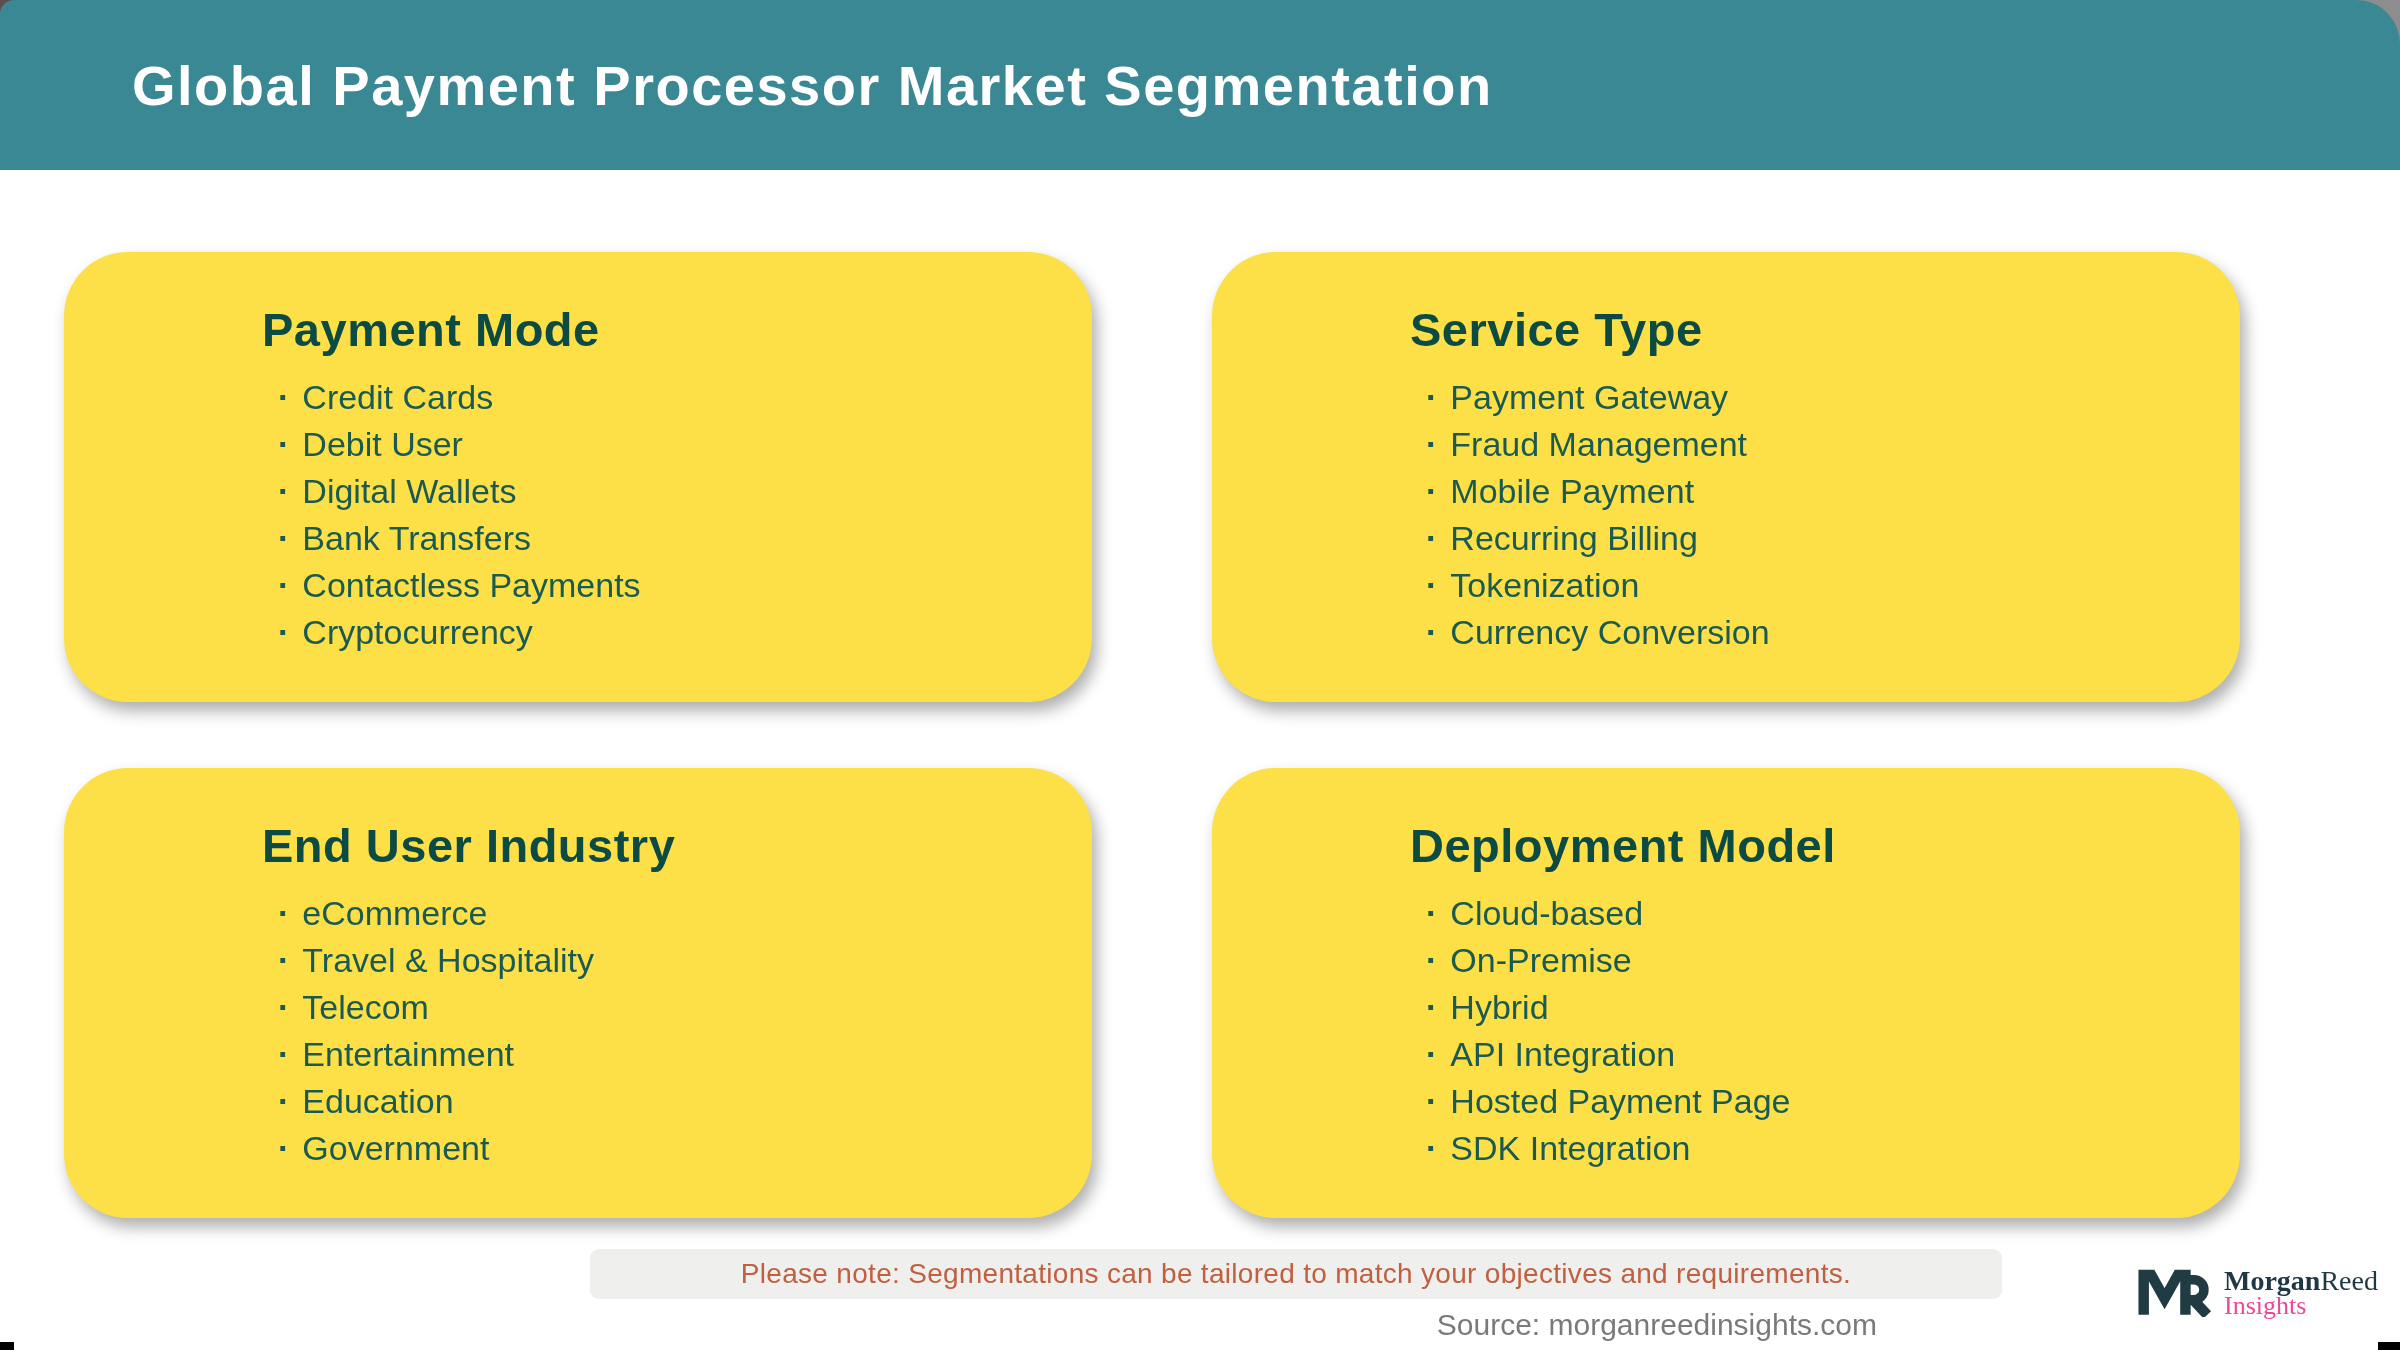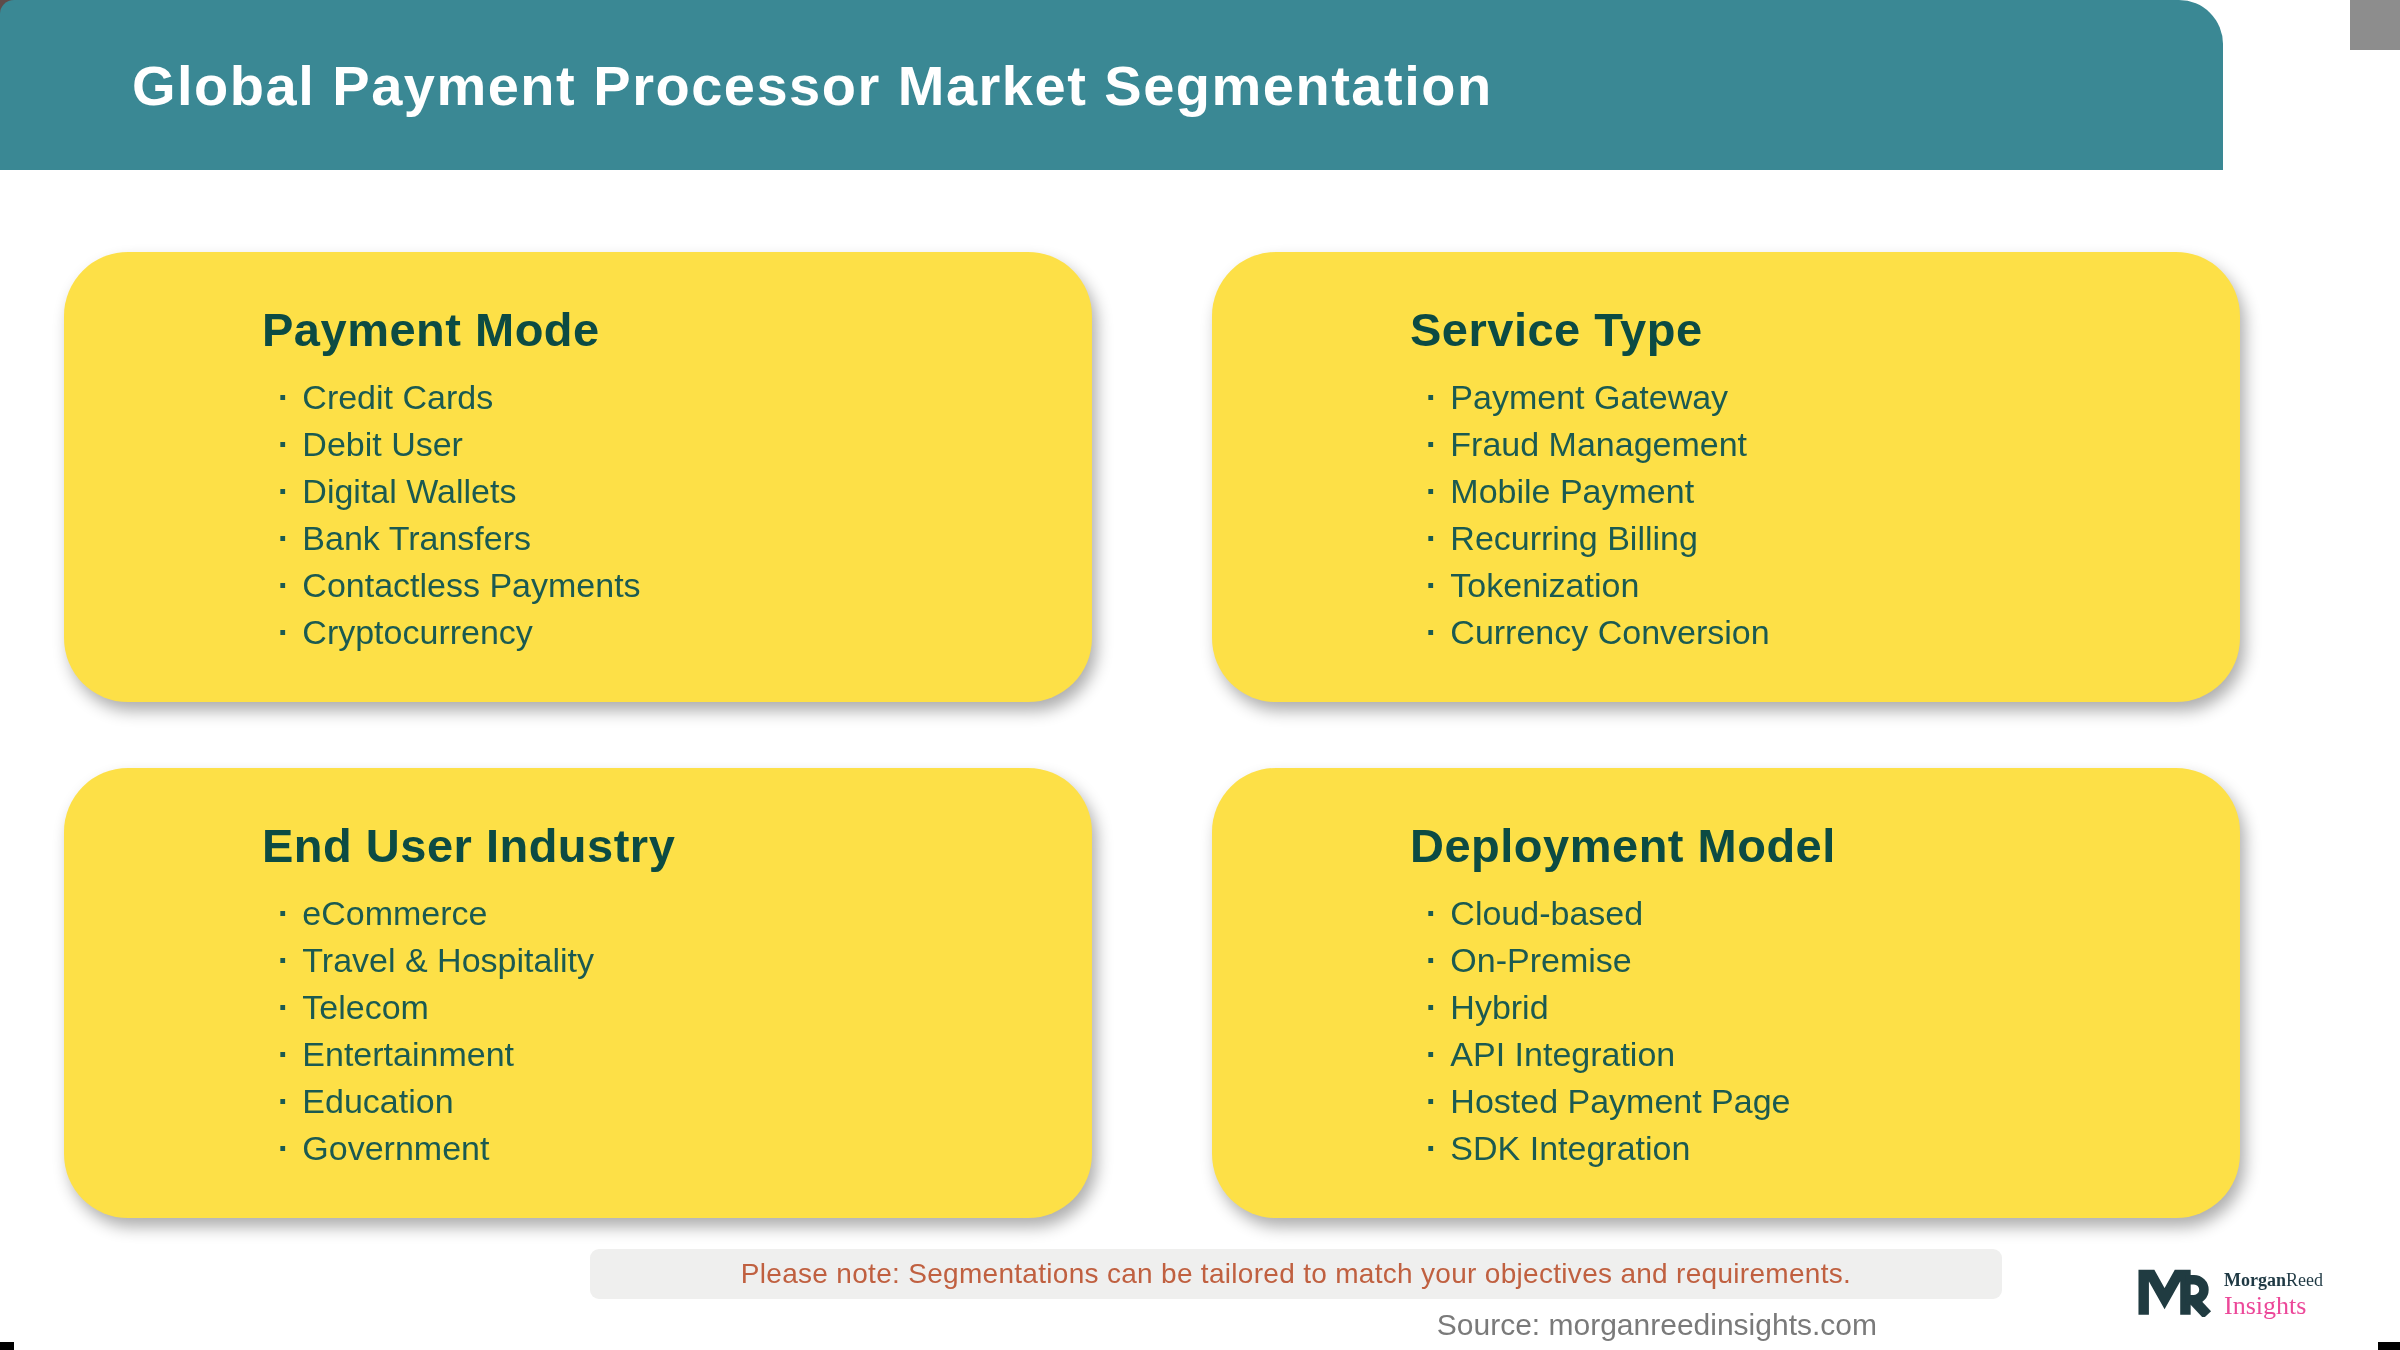--- a/index.html
+++ b/index.html
@@ -12,21 +12,21 @@
   }
 
   
   .corner-bg{position:absolute;top:0;z-index:0;}
   .corner-bg.left{left:0;width:30px;height:30px;background:#5f4b49;}
   .corner-bg.right{right:0;width:50px;height:50px;background:#8d8d8d;}
 
   
   .header{
     position:absolute;left:0;top:0;z-index:1;
-    width:2223px;height:170px;
+    width:2400px;height:170px;
     background:#3a8894;
     border-radius:14px 44px 0 0;
     display:flex;align-items:center;
   }
   .header h1{
     margin:0 0 0 132px;
     font-size:56px;
     font-weight:bold;
     letter-spacing:1.5px;
     color:#ffffff;
@@ -96,21 +96,21 @@
 
   
   .logo{
     position:absolute;left:2138px;top:1268px;z-index:1;
     display:flex;align-items:center;
   }
   .logo .mark{flex:0 0 auto;margin-right:12px;}
   .logo .words{display:flex;flex-direction:column;justify-content:center;}
   .logo .line1{
     font-family:"Liberation Serif","DejaVu Serif",serif;
-    font-size:18px;line-height:25px;
+    font-size:28px;line-height:25px;
     color:#1f3944;white-space:nowrap;
   }
   .logo .line1 .b{font-weight:bold;}
   .logo .line2{
     font-family:"Liberation Serif","DejaVu Serif",serif;
     font-size:26px;line-height:25px;
     color:#ec4899;
   }
 
   

